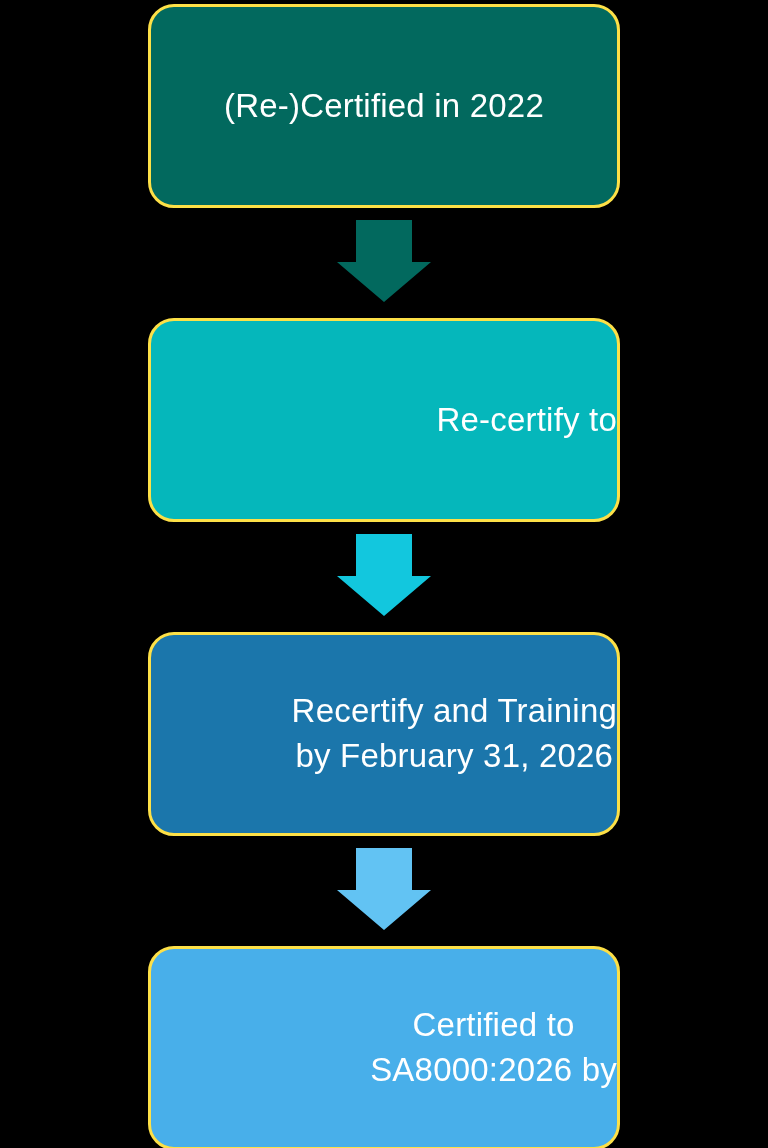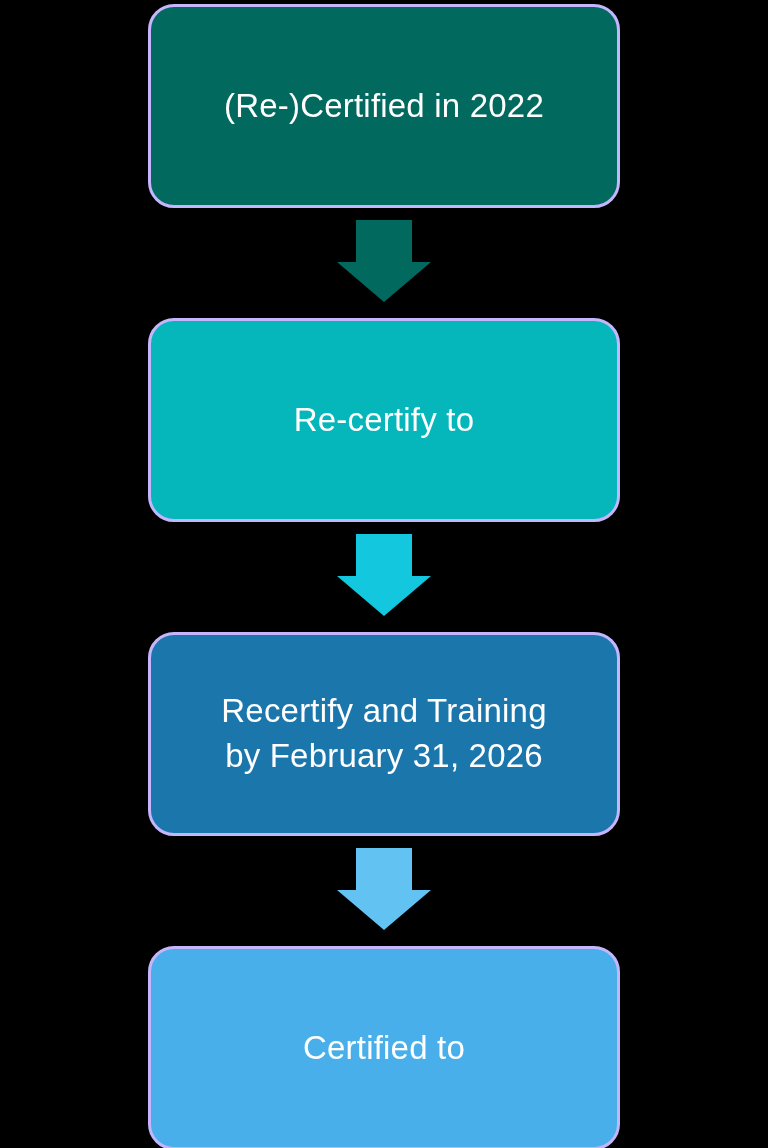--- a/index.html
+++ b/index.html
@@ -15,29 +15,29 @@
     overflow: hidden;
     display: flex;
     flex-direction: column;
     align-items: center;
     font-family: "Liberation Sans", sans-serif;
   }
   .flow-box {
     box-sizing: border-box;
     width: 472px;
     height: 204px;
-    border: 3px solid #c4b5fd;
+    border: 3px solid #fde047;
     border-radius: 26px;
     display: flex;
     align-items: center;
     justify-content: center;
     flex-shrink: 0;
   }
   .flow-box.first { margin-top: 4px; }
-  .flow-box.after-arrow { margin-top: 16px; }
+  .flow-box.after-arrow { margin-top: 16px; justify-content: flex-end; }
   .box-text {
     color: #ffffff;
     font-size: 33px;
     line-height: 1.35;
     text-align: center;
     font-weight: 400;
     letter-spacing: 0.2px;
   }
   .box-text .line { display: block; }
   .arrow {
@@ -78,16 +78,17 @@
     </div>
   </div>
 
   <svg class="arrow" width="94" height="82" viewBox="0 0 94 82" aria-hidden="true">
     <polygon points="19,0 75,0 75,42 94,42 47,82 0,42 19,42" style="fill: rgb(98, 195, 243);"></polygon>
   </svg>
 
   <div class="flow-box after-arrow" style="background-color: rgb(72, 175, 234);">
     <div class="box-text">
       <span class="line">Certified to</span>
+      <span class="line">SA8000:2026 by</span>
     </div>
   </div>
 
 </div>
 
 </body></html>

